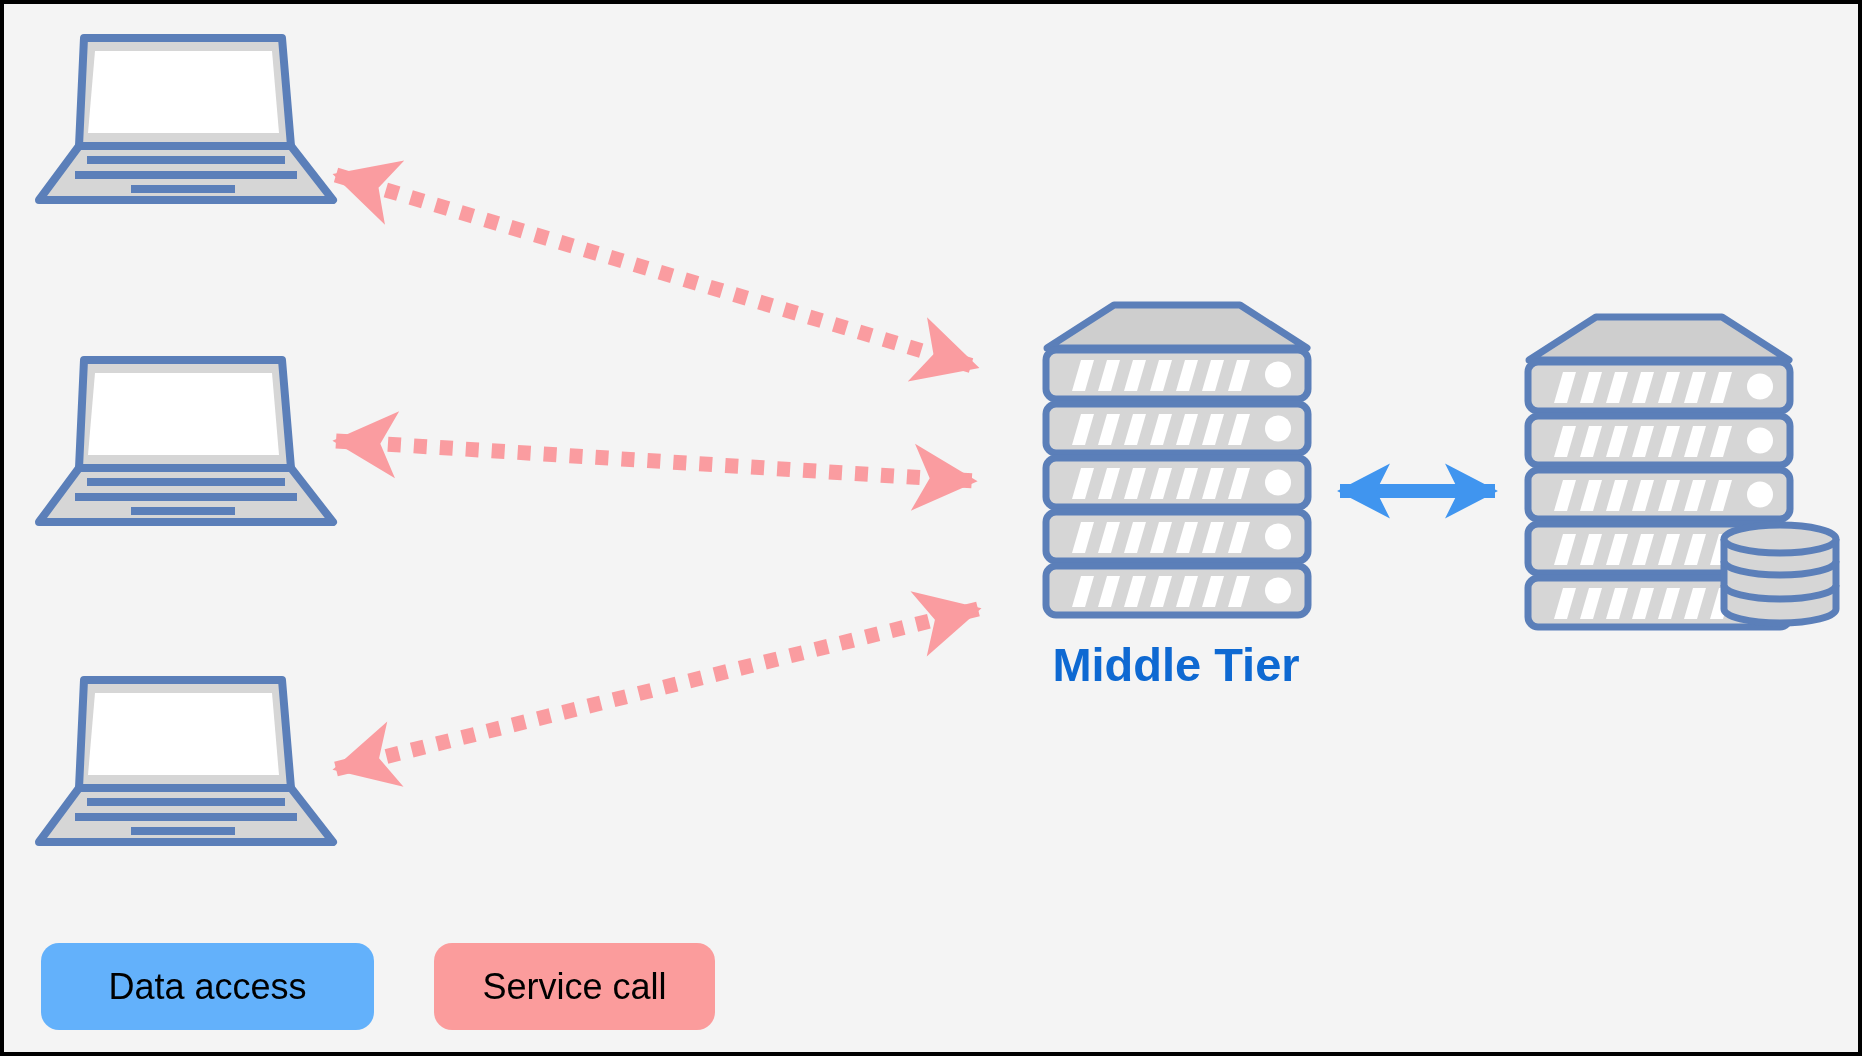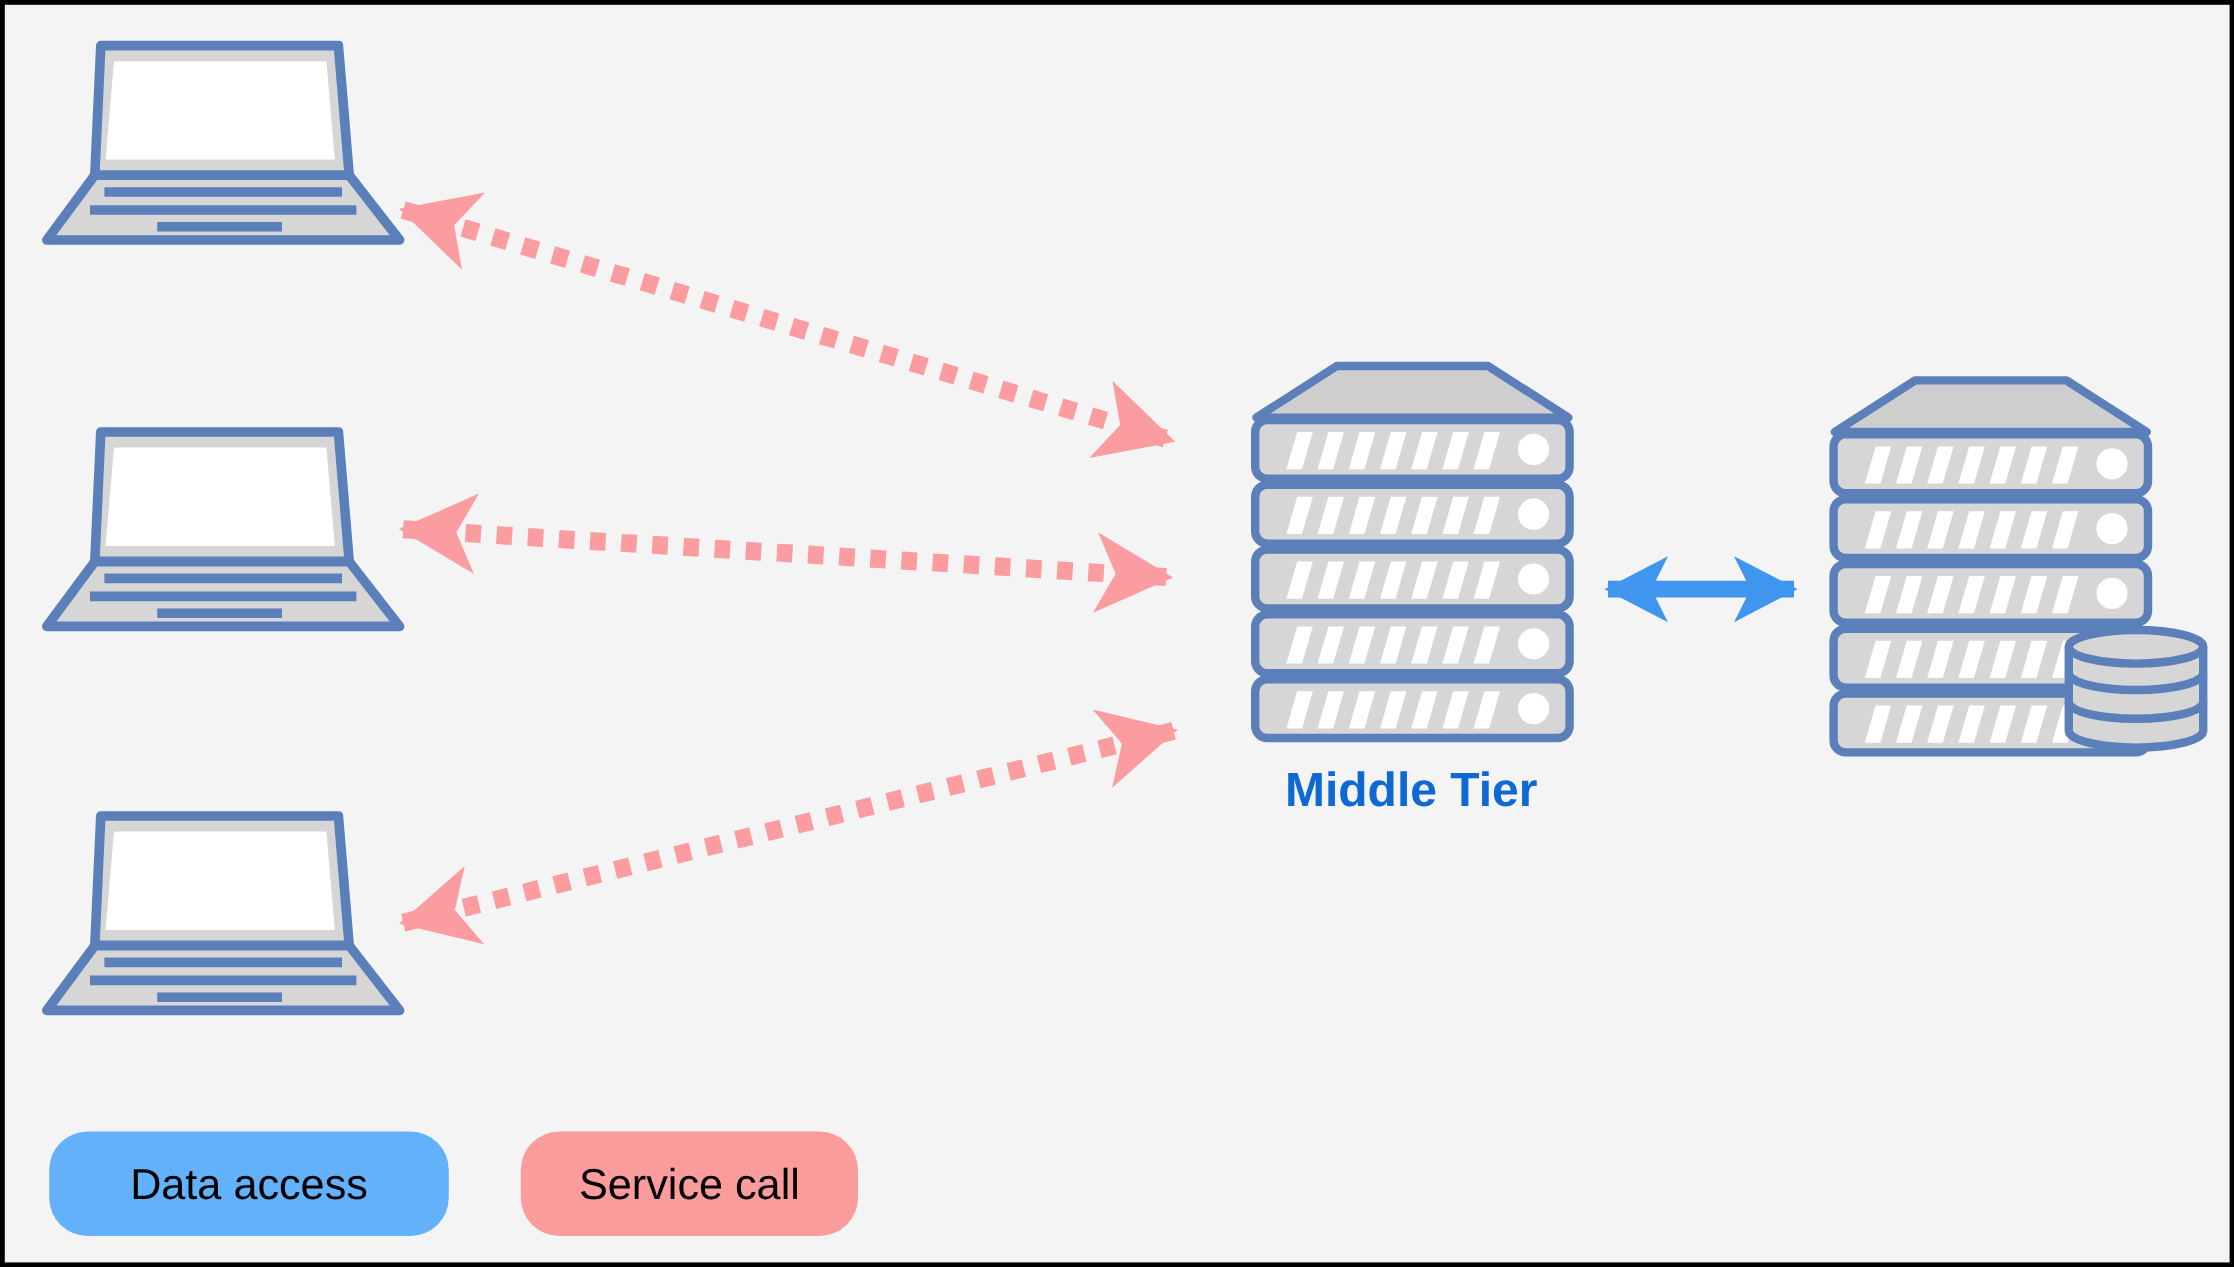--- a/index.html
+++ b/index.html
@@ -23,28 +23,28 @@
   .kbd     { stroke: var(--outline-blue); stroke-width: 8; }
   .db-body { fill: var(--fill-grey); stroke: var(--outline-blue); stroke-width: 7; }
   .db-arc  { fill: none; stroke: var(--outline-blue); stroke-width: 7; }
   .svc-line  { stroke: var(--service-call-pink); stroke-width: 15; stroke-dasharray: 13 13; fill: none; }
   .data-line { stroke: var(--data-access-blue); stroke-width: 14; fill: none; }
 
   .middle-tier-label {
     position: absolute;
     left: 1012px; top: 633px; width: 320px;
     text-align: center;
-    font-size: 40px; font-weight: bold;
+    font-size: 47px; font-weight: bold;
     color: var(--middle-tier-label-blue);
     letter-spacing: 0px;
   }
   .legend-chip {
     position: absolute;
     top: 939px; height: 87px;
-    border-radius: 32px;
+    border-radius: 18px;
     display: flex; align-items: center; justify-content: center;
     font-size: 36px;
     color: var(--legend-text, #000);
   }
   .legend-chip.data-access { left: 37px;  width: 333px; background: var(--legend-blue); }
   .legend-chip.service-call{ left: 430px; width: 281px; background: var(--legend-pink); }
 </style>
 </head>
 <body>
 

